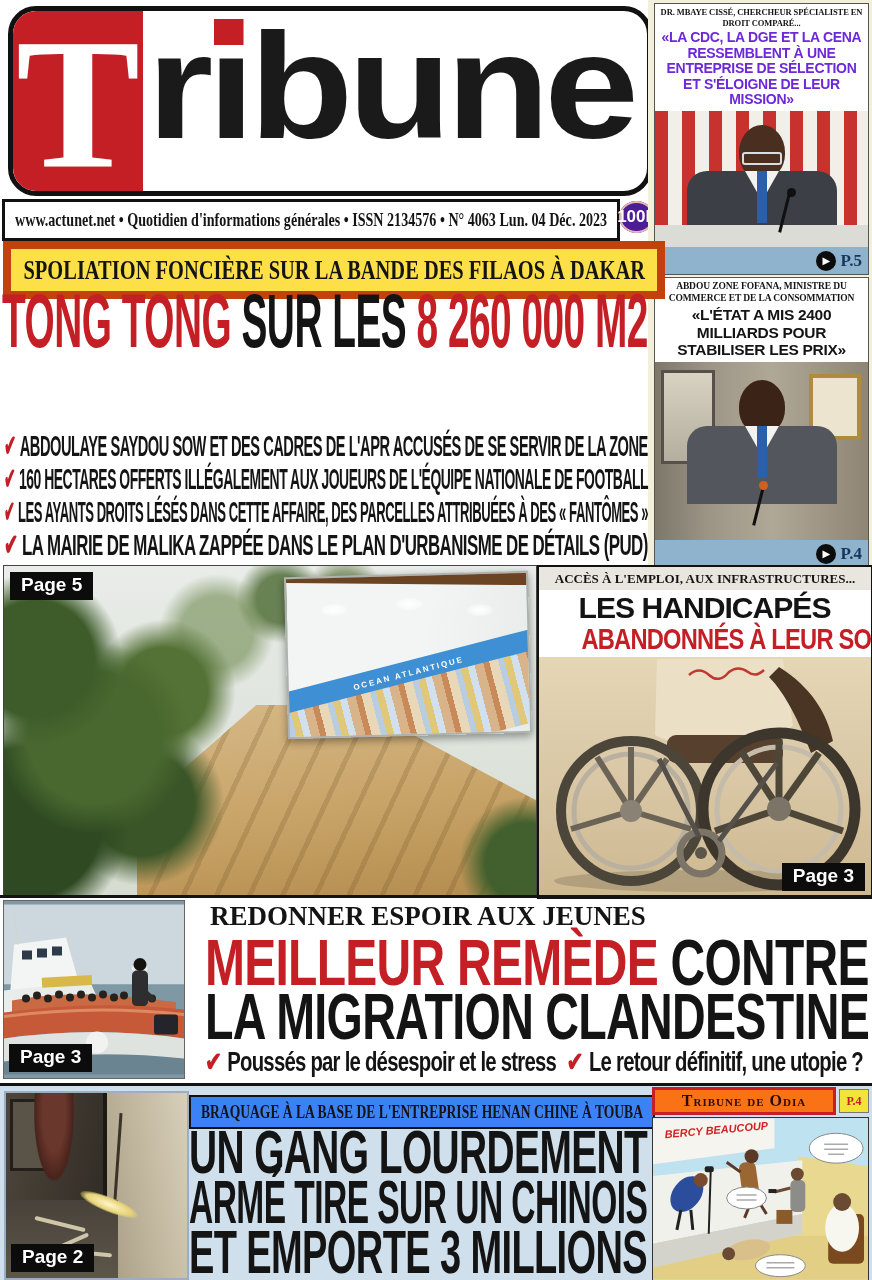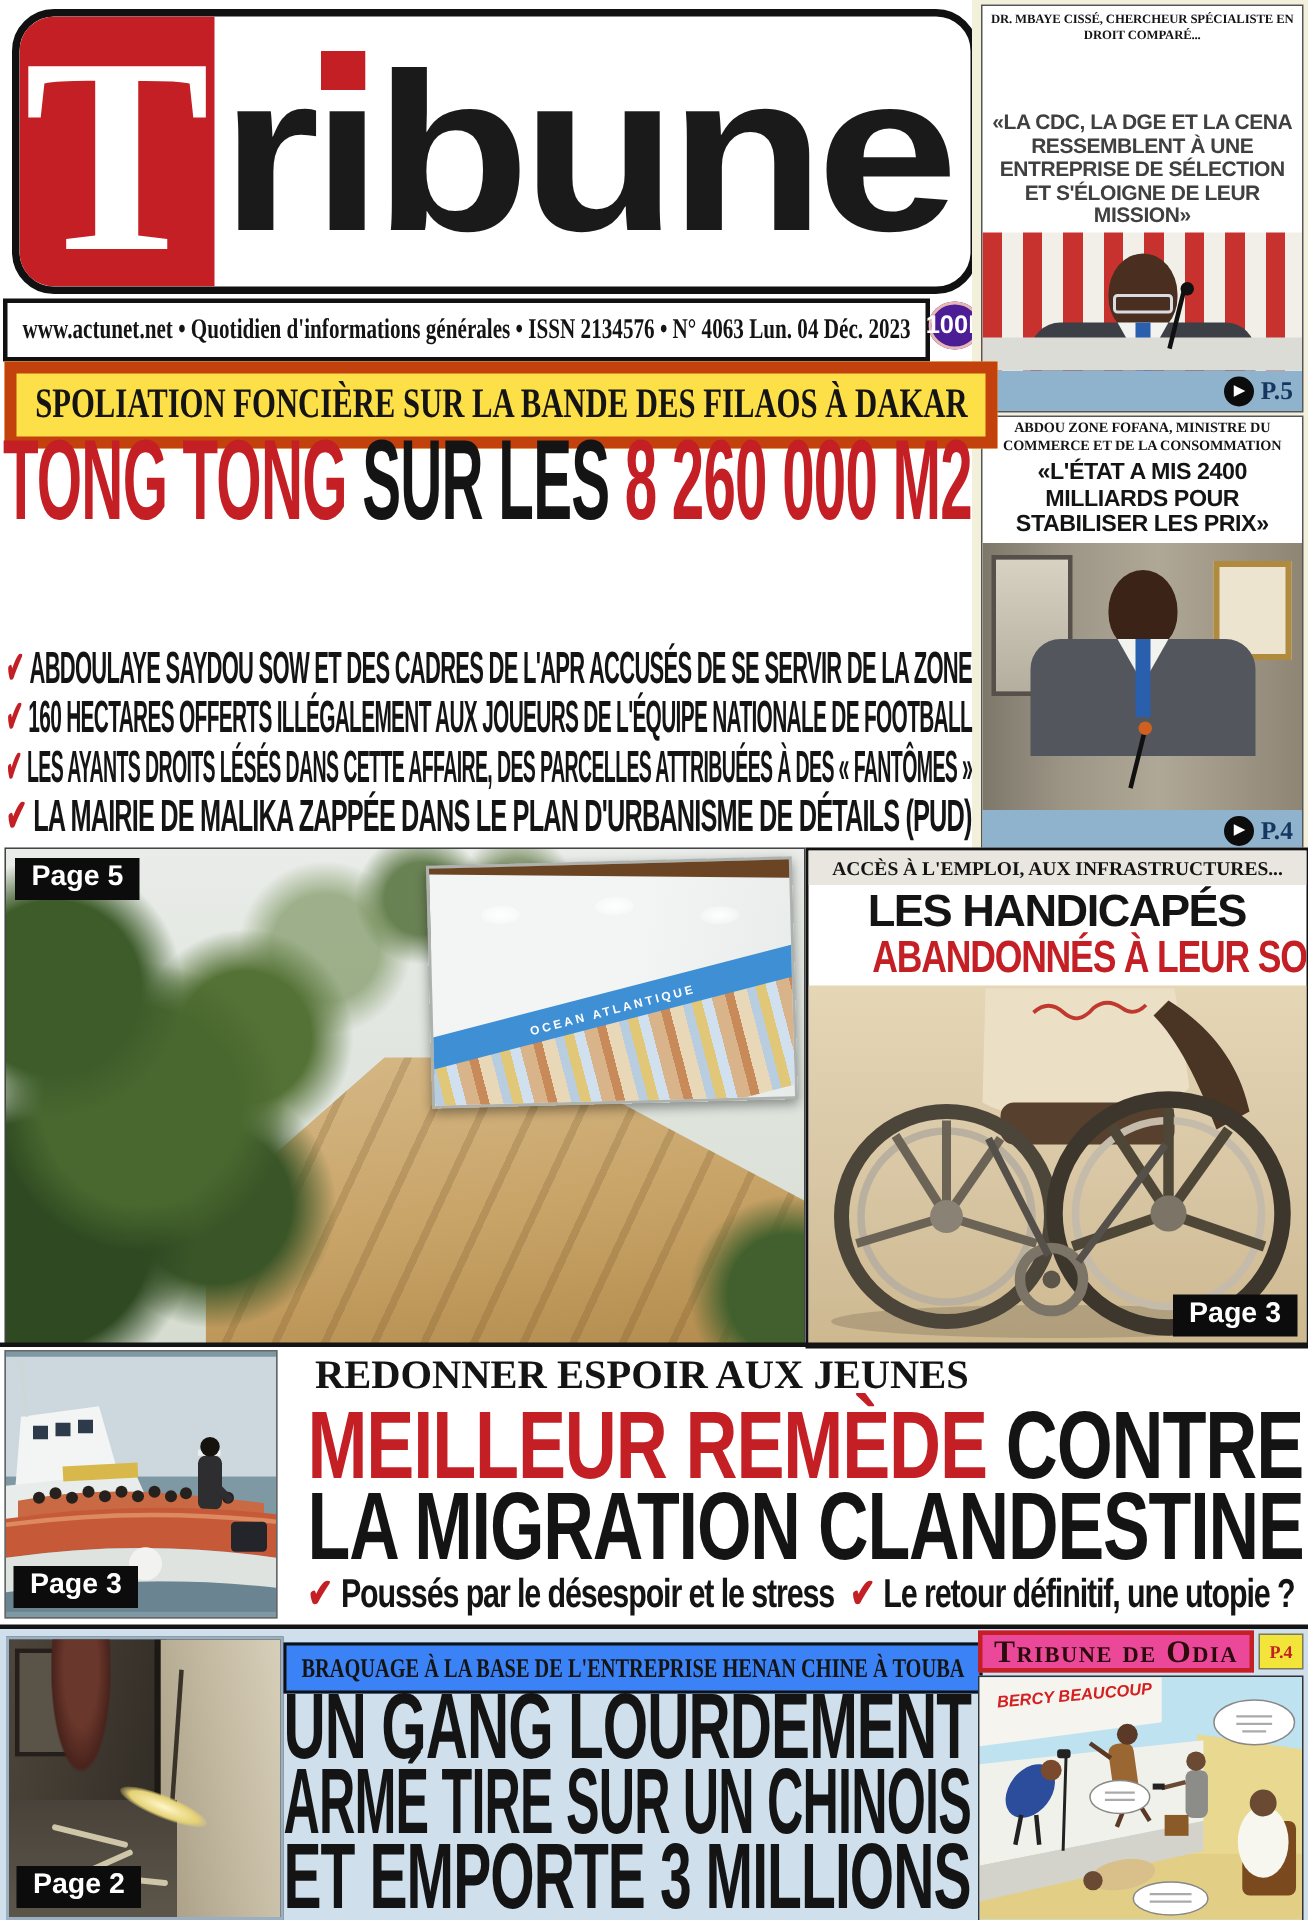--- a/index.html
+++ b/index.html
@@ -10,21 +10,21 @@
   .cond{font-family:"Liberation Sans",sans-serif;font-weight:bold;white-space:nowrap;display:inline-block;letter-spacing:-1px;}
   .red{color:#c41f25;}
   .black{color:#141414;}
 
   
   .masthead{left:8px;top:6px;width:634px;height:180px;border:5px solid #111;border-radius:28px;
             background:#fff;display:flex;overflow:hidden;}
   .logo-t-block{width:130px;height:100%;background:#c41f25;border-radius:22px 0 0 22px;
                 display:flex;align-items:center;justify-content:center;flex:0 0 auto;}
   .logo-t{font-family:"Liberation Serif",serif;font-weight:bold;font-size:186px;line-height:150px;color:#fff;margin-top:6px;}
-  .logo-rest{flex:1;display:flex;align-items:center;position:relative;padding-left:4px;}
+  .logo-rest{flex:1;display:flex;align-items:flex-start;position:relative;padding-left:4px;}
   .logo-word{font-weight:bold;font-size:150px;line-height:1;letter-spacing:-5px;color:#1a1a1a;white-space:nowrap;display:inline-block;}
   .i-slot{position:relative;display:inline-block;}
   .i-dot{position:absolute;left:50%;transform:translateX(-50%);top:8px;width:26px;height:26px;background:#c41f25;display:block;}
 
   
   .info-strip{left:2px;top:199px;width:612px;height:36px;border:3px solid #111;background:#fff;
               display:flex;align-items:center;justify-content:center;overflow:hidden;}
   .info-text{font-weight:bold;font-size:19px;white-space:nowrap;display:inline-block;}
   .price-badge{left:619px;top:201px;width:35px;height:32px;border-radius:50%;background:#4c1d95;
                color:#fff;font-weight:bold;font-size:17px;display:flex;align-items:center;justify-content:center;
@@ -110,38 +110,38 @@
   .stick{position:absolute;background:#cfc5a8;height:4px;border-radius:2px;}
   .gang-kicker{left:189px;top:1095px;width:462px;height:30px;border:2px solid #111;background:#3b82f6;
                display:flex;align-items:center;justify-content:center;overflow:hidden;}
   .gang-kicker span{font-weight:bold;font-size:18px;white-space:nowrap;display:inline-block;}
   .gang-lines{left:189px;top:1127px;width:462px;}
   .gang-lines .cond{font-size:62px;line-height:50px;}
 
   
   .cartoon-box{left:652px;top:1087px;width:217px;height:193px;}
   .cartoon-header{display:flex;align-items:flex-start;height:30px;}
-  .cartoon-title{flex:1;border:3px solid #c41f25;background:#ec4899;text-align:center;
-                 font-family:"Liberation Serif",serif;font-weight:bold;font-size:21px;line-height:22px;
+  .cartoon-title{flex:1;border:3px solid #c41f25;background:#f97316;text-align:center;
+                 font-family:"Liberation Serif",serif;font-weight:bold;font-size:16px;line-height:22px;
                  font-variant:small-caps;letter-spacing:1px;color:#2b0b0b;}
   .p4-badge{width:28px;height:22px;margin-left:3px;margin-top:2px;background:#f2e438;border:1px solid #777;
             color:#c41f25;font-weight:bold;font-size:12px;display:flex;align-items:center;justify-content:center;
             font-family:"Liberation Serif",serif;}
   .cartoon-canvas{height:162px;border:1px solid #333;background:#bfe2f0;overflow:hidden;}
   .cartoon-canvas svg{width:100%;height:100%;display:block;}
 
   
   .right-col-bg{left:648px;top:0;width:224px;height:567px;background:#f2efda;}
   .side-box{position:absolute;width:213px;border:1px solid #555;background:#fff;display:flex;flex-direction:column;overflow:hidden;}
   .side-box1{left:654px;top:3px;height:270px;}
   .side-box2{left:654px;top:277px;height:289px;}
   .side-kicker{font-weight:bold;font-size:8.5px;text-align:center;padding:3px 2px 1px;letter-spacing:-0.1px;line-height:10.5px;}
   .side-kicker2{font-size:9.5px;line-height:11.5px;}
   .side-quote{font-weight:bold;text-align:center;letter-spacing:-0.3px;padding:1px 3px 3px;}
-  .side-quote1{color:#404040;font-size:14px;line-height:15.5px;margin-top:44px;}
+  .side-quote1{color:#6d28d9;font-size:14px;line-height:15.5px;}
   .side-quote2{color:#141414;font-size:15.5px;line-height:17.5px;}
   .side-photo{flex:1;position:relative;overflow:hidden;}
   .ph1{background:repeating-linear-gradient(90deg,#c8322e 0 13px,#f2efe9 13px 27px);}
   .ph2{background:linear-gradient(90deg,#7d776a 0%,#9c9586 25%,#b0a896 55%,#8e8574 100%);}
   .person{position:absolute;left:50%;transform:translateX(-50%);width:150px;}
   .head{width:46px;height:54px;background:#4a2f20;border-radius:50% 50% 46% 46%;margin:0 auto;position:relative;}
   .head.darker{background:#3b2318;}
   .glasses{position:absolute;left:3px;right:3px;top:27px;height:9px;border:2px solid #d8dde4;border-radius:3px;}
   .shoulders{width:150px;height:78px;border-radius:20px 20px 0 0;margin:-8px auto 0;position:relative;}
   .suit1{background:#3c3f46;}

